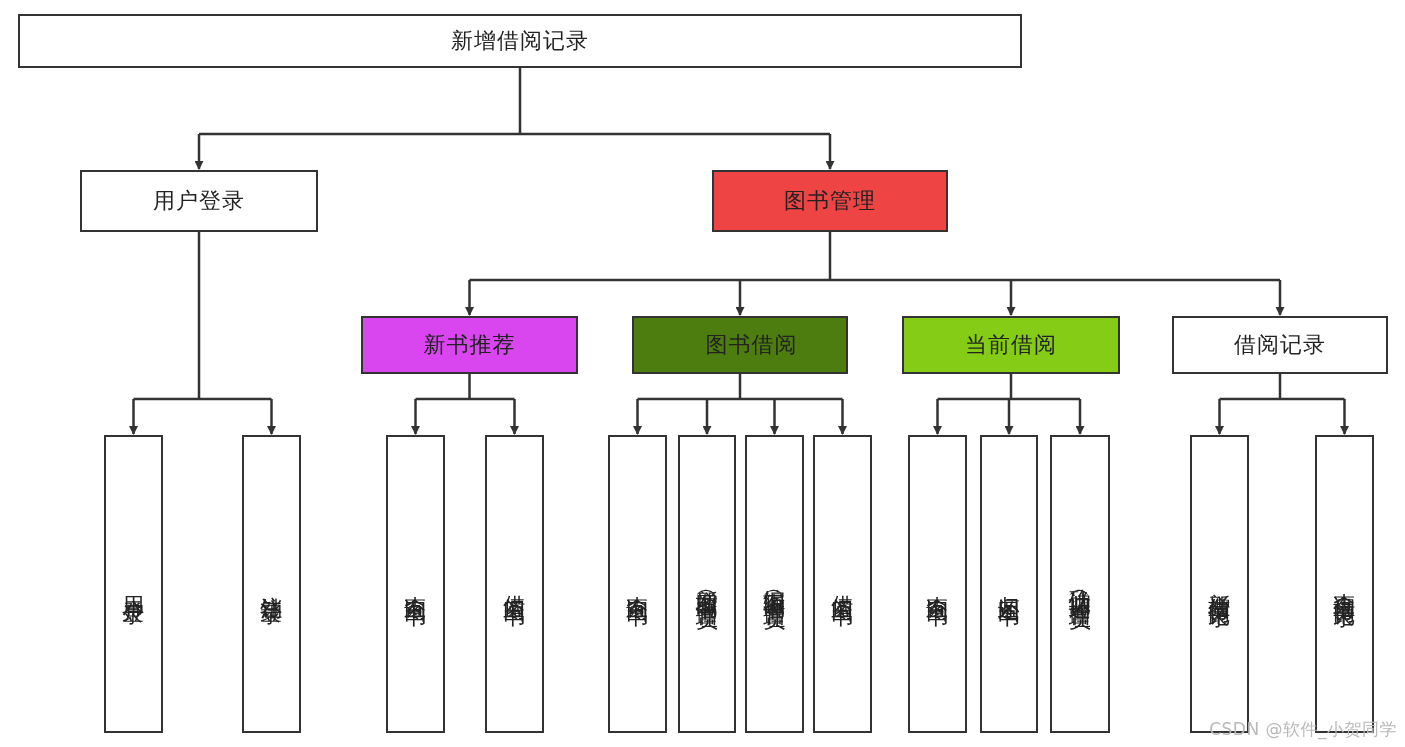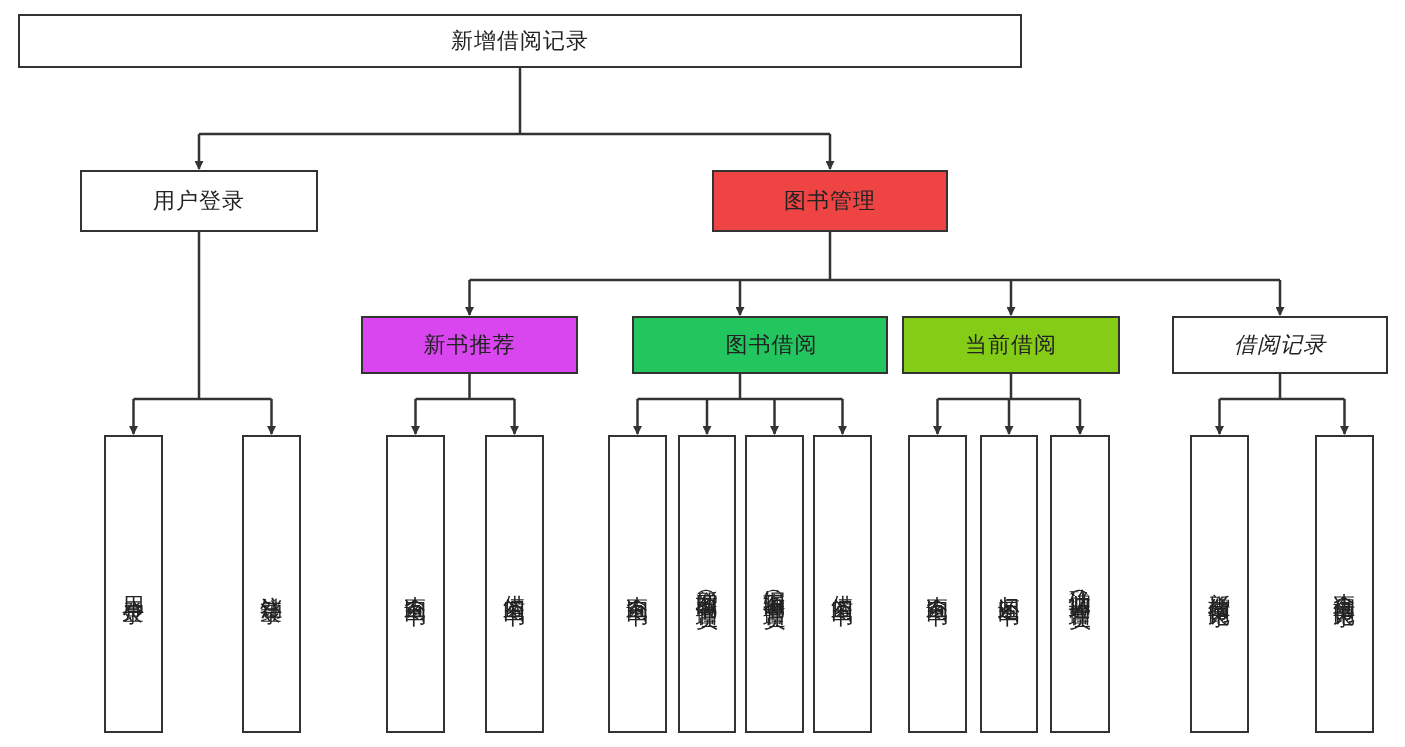--- a/index.html
+++ b/index.html
@@ -114,27 +114,27 @@
       </div>
       <div class="node horiz" style="left: 80px; top: 170px; width: 238px; height: 62px; border-color: rgb(51, 51, 51); background: rgb(255, 255, 255); color: rgb(34, 34, 34);">
         <span>用户登录</span>
       </div>
       <div class="node horiz" style="left: 712px; top: 170px; width: 236px; height: 62px; border-color: rgb(51, 51, 51); background: #ef4444; color: rgb(34, 34, 34); align-items: center;">
         <span>图书管理</span>
       </div>
       <div class="node horiz" style="left: 361px; top: 316px; width: 217px; height: 58px; border-color: rgb(51, 51, 51); background: #d946ef; color: rgb(34, 34, 34);">
         <span>新书推荐</span>
       </div>
-      <div class="node horiz" style="left: 632px; top: 316px; width: 256px; height: 58px; border-color: rgb(51, 51, 51); background: #22c55e; color: rgb(34, 34, 34); padding-left: 23px;">
+      <div class="node horiz" style="left: 632px; top: 316px; width: 216px; height: 58px; border-color: rgb(51, 51, 51); background: #4d7c0f; color: rgb(34, 34, 34); padding-left: 23px;">
         <span>图书借阅</span>
       </div>
       <div class="node horiz" style="left: 902px; top: 316px; width: 218px; height: 58px; border-color: rgb(51, 51, 51); background: #84cc16; color: rgb(34, 34, 34);">
         <span>当前借阅</span>
       </div>
-      <div class="node horiz" style="left: 1172px; top: 316px; width: 216px; height: 58px; border-color: rgb(51, 51, 51); background: rgb(255, 255, 255); color: rgb(34, 34, 34); font-style: italic;">
+      <div class="node horiz" style="left: 1172px; top: 316px; width: 216px; height: 58px; border-color: rgb(51, 51, 51); background: rgb(255, 255, 255); color: rgb(34, 34, 34);">
         <span>借阅记录</span>
       </div>
       <div class="node vert" style="left: 104px; top: 435px; width: 59px; height: 298px; border-color: rgb(51, 51, 51); background: rgb(255, 255, 255); color: rgb(34, 34, 34);">
         <span>用户登录</span>
       </div>
       <div class="node vert" style="left: 242px; top: 435px; width: 59px; height: 298px; border-color: rgb(51, 51, 51); background: rgb(255, 255, 255); color: rgb(34, 34, 34);">
         <span>注销登录</span>
       </div>
       <div class="node vert" style="left: 386px; top: 435px; width: 59px; height: 298px; border-color: rgb(51, 51, 51); background: rgb(255, 255, 255); color: rgb(34, 34, 34);">
         <span>查询图书</span>
@@ -164,13 +164,14 @@
         <span>确认归还（管理员）</span>
       </div>
       <div class="node vert" style="left: 1190px; top: 435px; width: 59px; height: 298px; border-color: rgb(51, 51, 51); background: rgb(255, 255, 255); color: rgb(34, 34, 34);">
         <span>新增借阅记录</span>
       </div>
       <div class="node vert" style="left: 1315px; top: 435px; width: 59px; height: 298px; border-color: rgb(51, 51, 51); background: rgb(255, 255, 255); color: rgb(34, 34, 34);">
         <span>查询借阅记录</span>
       </div>
     </div>
 
+  <div id="watermark">CSDN @软件_小贺同学</div>
 </div>
 
 </body></html>

